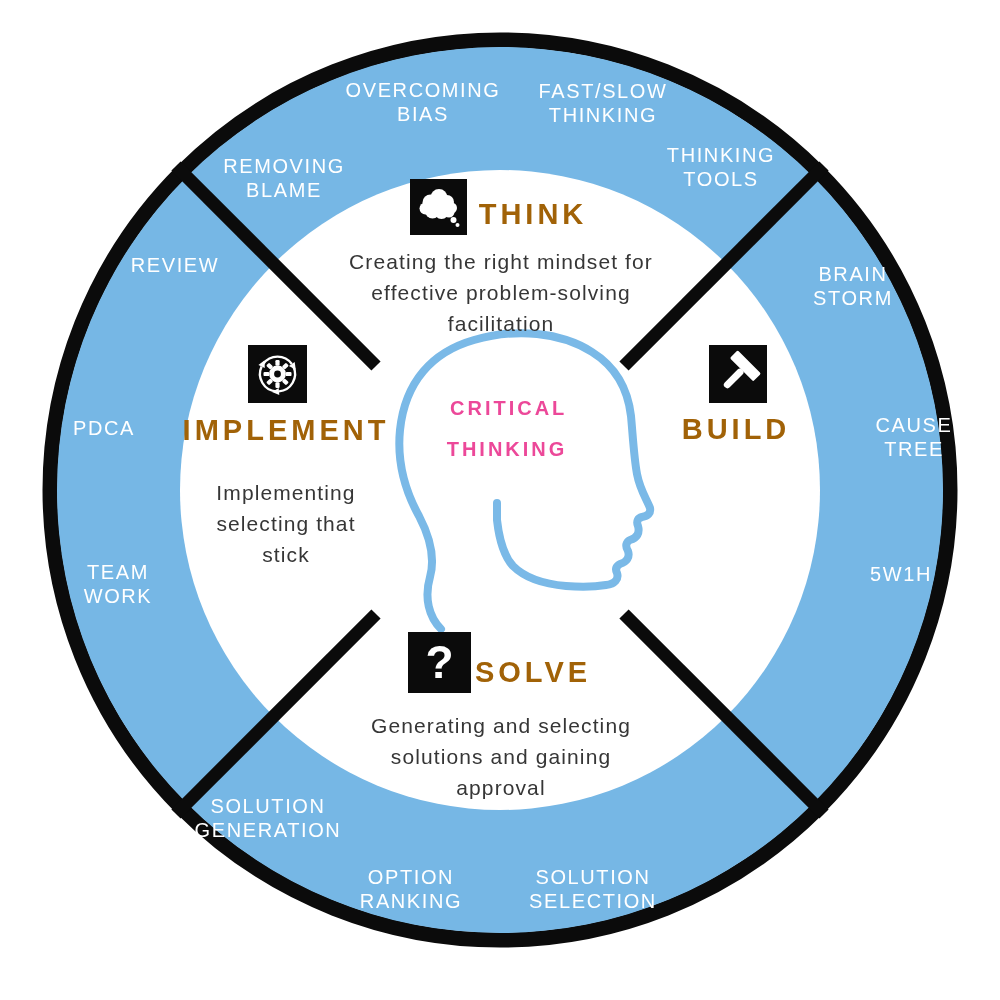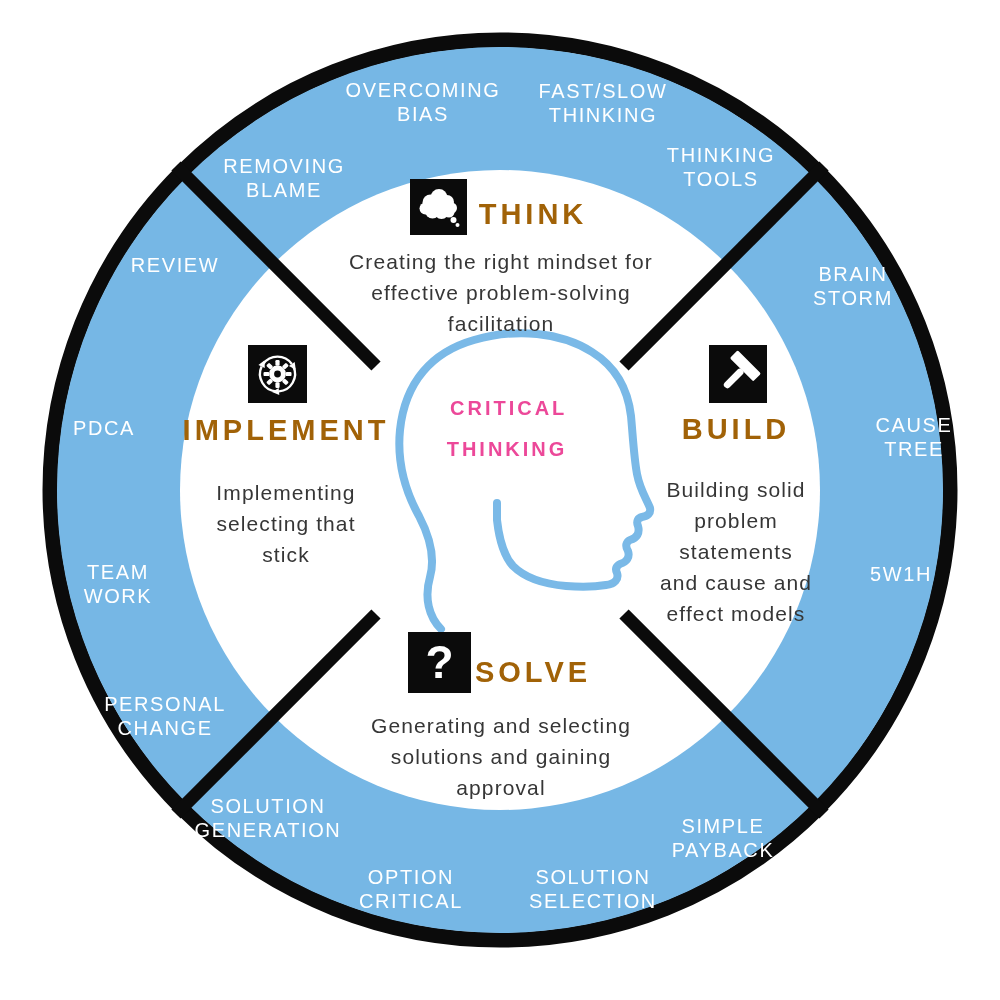--- a/index.html
+++ b/index.html
@@ -95,25 +95,20 @@
 facilitation</div>
 
   <svg class="icon" style="left:709px; top:345px;" width="58" height="58" viewBox="0 0 58 58">
     <rect x="0" y="0" width="58" height="58" fill="#0b0b0b"></rect>
     <g fill="#ffffff" transform="rotate(45 29 29)">
       <rect x="12" y="12.5" width="33" height="11" rx="1.5"></rect>
       <rect x="25.6" y="23" width="7" height="24.5" rx="3.2"></rect>
     </g>
   </svg>
   <div class="q-title" style="left:736px; top:429px;">BUILD</div>
-  <div class="q-desc" style="left:736px; top:551px; width:270px;">Building solid
-problem
-statements
-and cause and
-effect models</div>
 
   <svg class="icon" style="left:408px; top:632px;" width="63" height="61" viewBox="0 0 63 61">
     <rect x="0" y="0" width="63" height="61" fill="#0b0b0b"></rect>
     <text x="31.5" y="46" text-anchor="middle" fill="#ffffff" font-family="Liberation Sans, sans-serif" font-size="46" font-weight="bold">?</text>
   </svg>
   <div class="q-title" style="left:533px; top:672px;">SOLVE</div>
   <div class="q-desc" style="left:501px; top:756px; width:450px;">Generating and selecting
 solutions and gaining
 approval</div>
 
@@ -155,29 +150,25 @@
 THINKING</div>
   <div class="ring-label" style="left:721px; top:167px;">THINKING
 TOOLS</div>
 
   <div class="ring-label" style="left:853px; top:286px;">BRAIN
 STORM</div>
   <div class="ring-label" style="left:900px; top:437px;margin-left:14px;">CAUSE
 TREE</div>
   <div class="ring-label" style="left:901px; top:574px;">5W1H</div>
 
-  <div class="ring-label" style="left:723px; top:838px;">SIMPLE
-PAYBACK</div>
   <div class="ring-label" style="left:593px; top:889px;">SOLUTION
 SELECTION</div>
   <div class="ring-label" style="left:411px; top:889px;">OPTION
-CRITICAL</div>
+RANKING</div>
   <div class="ring-label" style="left:268px; top:818px;">SOLUTION
 GENERATION</div>
 
-  <div class="ring-label" style="left:165px; top:716px;">PERSONAL
-CHANGE</div>
   <div class="ring-label" style="left:118px; top:584px;">TEAM
 WORK</div>
   <div class="ring-label" style="left:104px; top:428px;">PDCA</div>
   <div class="ring-label" style="left:175px; top:265px;">REVIEW</div>
 
 </div>
 
 </body></html>

